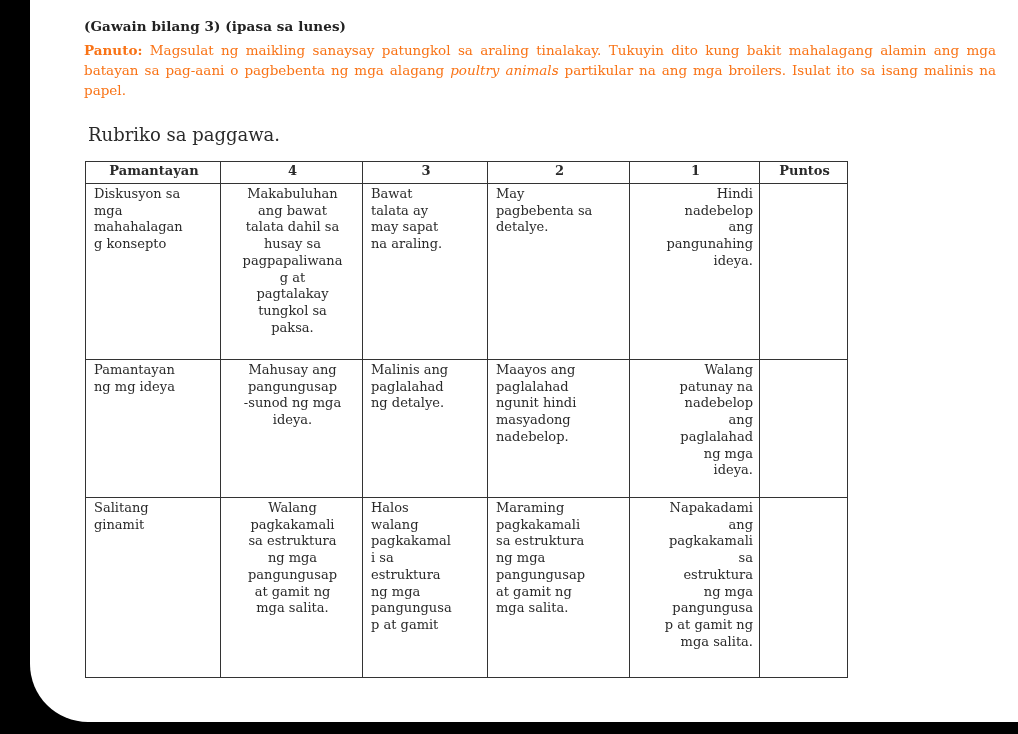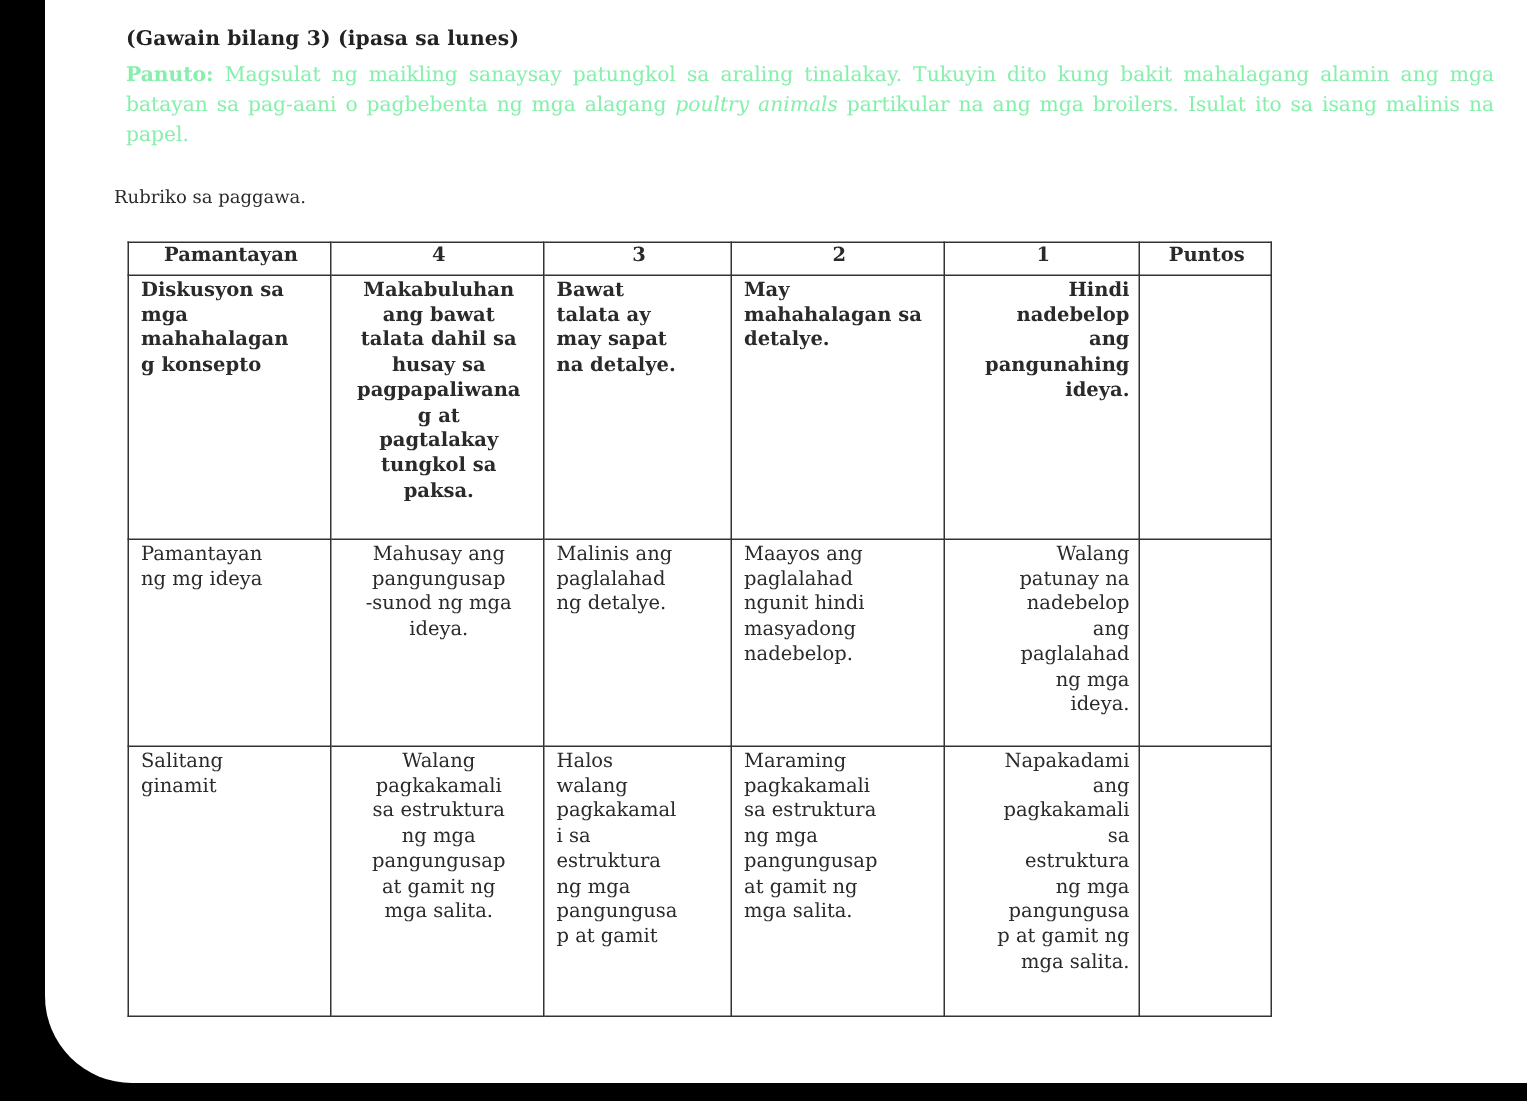--- a/index.html
+++ b/index.html
@@ -10,39 +10,39 @@
   .page {
     position:absolute; left:30px; top:0; width:988px; height:722px;
     background:#fff; border-bottom-left-radius:58px;
   }
   .title {
     position:absolute; left:84px; top:18px; font-size:13.5px; font-weight:bold; color:#222;
     letter-spacing:0.1px;
   }
   .instructions {
     position:absolute; left:84px; top:40px; width:912px; font-size:13.5px; line-height:20px;
-    color:#86efac; text-align:justify;
+    color:#f97316; text-align:justify;
   }
   .instructions .lbl { font-weight:bold; }
   .instructions .em { font-style:italic; }
   .rubric-label {
-    position:absolute; left:76px; top:124px; font-size:12px; color:#2a2a2a;
+    position:absolute; left:88px; top:124px; font-size:18px; color:#2a2a2a;
   }
   table.rubric {
     position:absolute; left:85px; top:161px; border-collapse:collapse;
     font-size:13px; line-height:16.7px; color:#2a2a2a; table-layout:fixed;
   }
   table.rubric th, table.rubric td {
     border:1.5px solid #333; vertical-align:top; padding:0 6px 0 8px; word-break:break-all;
   }
   table.rubric th { text-align:center; font-weight:bold; height:20px; padding-top:1px; }
   table.rubric td { padding-top:2px; }
   .c0 { width:120px;margin-top:17px; } .c1 { width:127px;text-align:center; } .c2 { width:110px; }
   .c3 { width:127px; } .c4 { width:115px;text-align:right; } .c5 { width:73px; }
-  tr.r0 td { height:173px;font-weight:bold; }
+  tr.r0 td { height:173px; }
   tr.r1 td { height:135px; }
   tr.r2 td { height:177px; }
   .line { display:block; white-space:nowrap; }
 </style>
 </head>
 <body>
 
 <div class="page"></div>
 
 <div class="title">(Gawain bilang 3) (ipasa sa lunes)</div>
@@ -83,25 +83,25 @@
           <span class="line">pagpapaliwana</span>
           <span class="line">g at</span>
           <span class="line">pagtalakay</span>
           <span class="line">tungkol sa</span>
           <span class="line">paksa.</span>
         </td>
         <td class="c2">
           <span class="line">Bawat</span>
           <span class="line">talata ay</span>
           <span class="line">may sapat</span>
-          <span class="line">na detalye.</span>
+          <span class="line">na araling.</span>
         </td>
         <td class="c3">
           <span class="line">May</span>
-          <span class="line">mahahalagan sa</span>
+          <span class="line">pagbebenta sa</span>
           <span class="line">detalye.</span>
         </td>
         <td class="c4">
           <span class="line">Hindi</span>
           <span class="line">nadebelop</span>
           <span class="line">ang</span>
           <span class="line">pangunahing</span>
           <span class="line">ideya.</span>
         </td>
         <td class="c5"></td>

